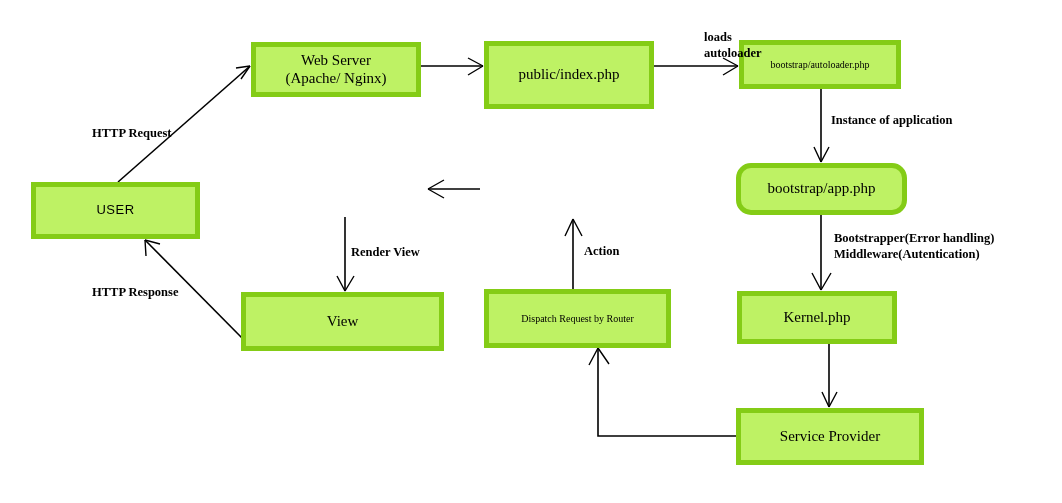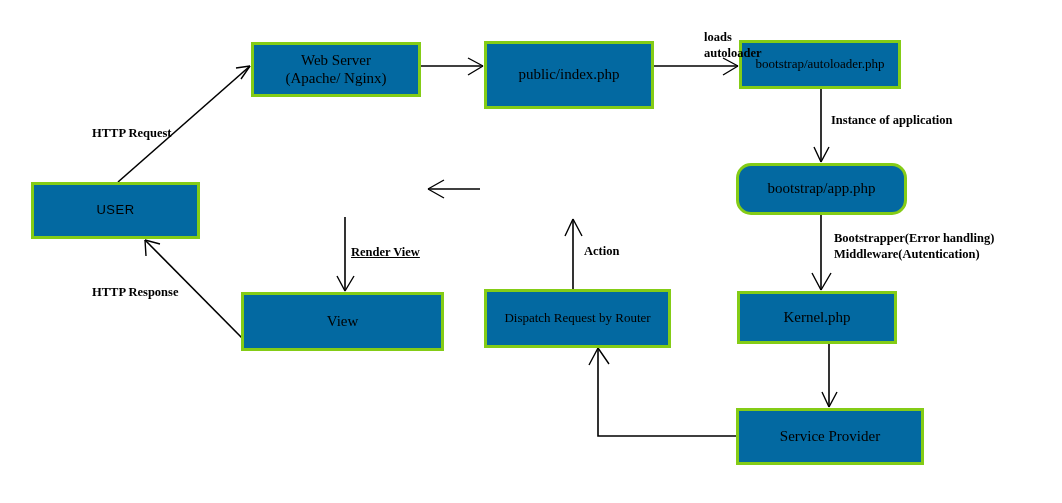--- a/index.html
+++ b/index.html
@@ -20,40 +20,40 @@
     position: absolute;
     left: 0;
     top: 0;
     width: 1062px;
     height: 503px;
     pointer-events: none;
   }
   .node {
     position: absolute;
     box-sizing: border-box;
-    border: 3px solid #84cc16;
-    background: #0369a1;
+    border: 5px solid #84cc16;
+    background: #bef264;
     display: flex;
     align-items: center;
     justify-content: center;
     text-align: center;
     font-family: "Liberation Serif", serif;
     font-size: 15px;
     line-height: 1.15;
     color: #000000;
     white-space: pre-line;
     z-index: 2;
   }
   .node.sans {
     font-family: "Liberation Sans", sans-serif;
     font-size: 13px;
     letter-spacing: 0.5px;
   }
   .node.tight {
-    font-size: 13px;
+    font-size: 10px;
     text-align: right;
   }
   .edge-label {
     position: absolute;
     font-family: "Liberation Serif", serif;
     font-weight: bold;
     font-size: 12.5px;
     line-height: 1.25;
     color: #000000;
     white-space: pre-line;
@@ -130,17 +130,17 @@
 
   <div class="edge-label" style="left:704px; top:10px;margin-top:20px;">loads
 autoloader</div>
 
   <div class="edge-label" style="left:831px; top:113px;">Instance of application</div>
 
   <div class="edge-label" style="left:834px; top:231px;">Bootstrapper(Error handling)
 Middleware(Autentication)</div>
 
 
-  <div class="edge-label" style="left:351px; top:245px;text-decoration:underline;">Render View</div>
+  <div class="edge-label" style="left:351px; top:245px;">Render View</div>
 
   <div class="edge-label" style="left:584px; top:244px;">Action</div>
 
 </div>
 
 </body></html>

